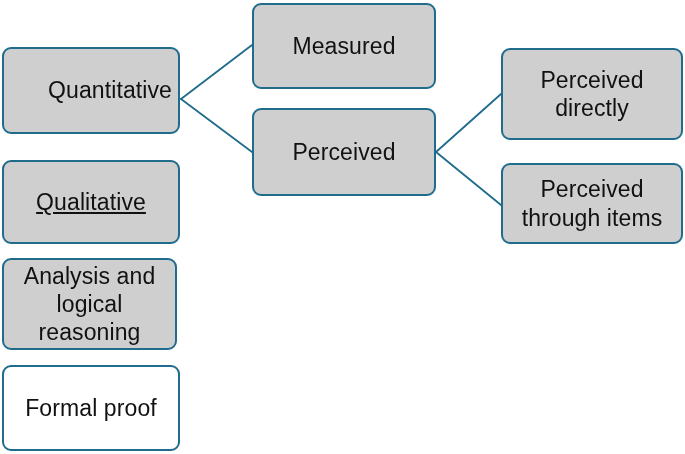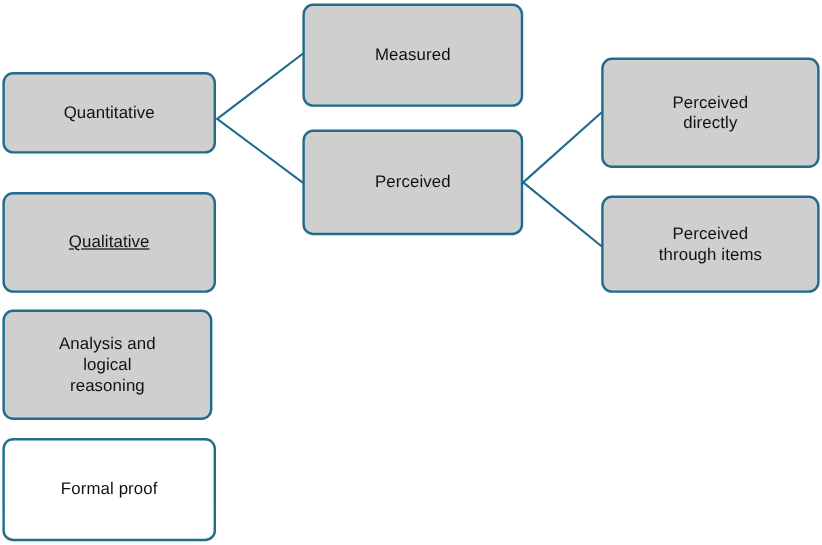--- a/index.html
+++ b/index.html
@@ -27,21 +27,21 @@
     position: absolute;
     box-sizing: border-box;
     border: 2px solid #1F6C8C;
     border-radius: 9px;
     background: #CFCFCF;
     display: flex;
     align-items: center;
     justify-content: center;
     text-align: center;
     color: #111111;
-    font-size: 14px;
+    font-size: 23px;
     line-height: 1.22;
     letter-spacing: 0.1px;
     padding: 2px 6px;
   }
   .node.white {
     background: #ffffff;
   }
   .node-label {
     display: block;
     white-space: pre-line;
@@ -51,21 +51,21 @@
 <body>
 
 <div id="canvas">
   <svg class="connectors" viewBox="0 0 685 454" width="685" height="454" xmlns="http://www.w3.org/2000/svg">
       <line x1="181" y1="99" x2="252" y2="45" stroke="#1F6C8C" stroke-width="1.8" stroke-linecap="round"></line>
       <line x1="181" y1="99" x2="252" y2="152" stroke="#1F6C8C" stroke-width="1.8" stroke-linecap="round"></line>
       <line x1="436" y1="152" x2="501" y2="94" stroke="#1F6C8C" stroke-width="1.8" stroke-linecap="round"></line>
       <line x1="436" y1="152" x2="501" y2="205" stroke="#1F6C8C" stroke-width="1.8" stroke-linecap="round"></line>
     </svg>
   <div id="nodes">
-      <div class="node" style="left: 2px; top: 60px; width: 178px; height: 68px;">
+      <div class="node" style="left: 2px; top: 47px; width: 178px; height: 87px; justify-content: flex-end;">
         <span class="node-label">Quantitative</span>
       </div>
       <div class="node" style="left: 2px; top: 160px; width: 178px; height: 84px; text-decoration: underline;">
         <span class="node-label">Qualitative</span>
       </div>
       <div class="node" style="left: 2px; top: 258px; width: 175px; height: 92px;">
         <span class="node-label">Analysis and
 logical
 reasoning</span>
       </div>

